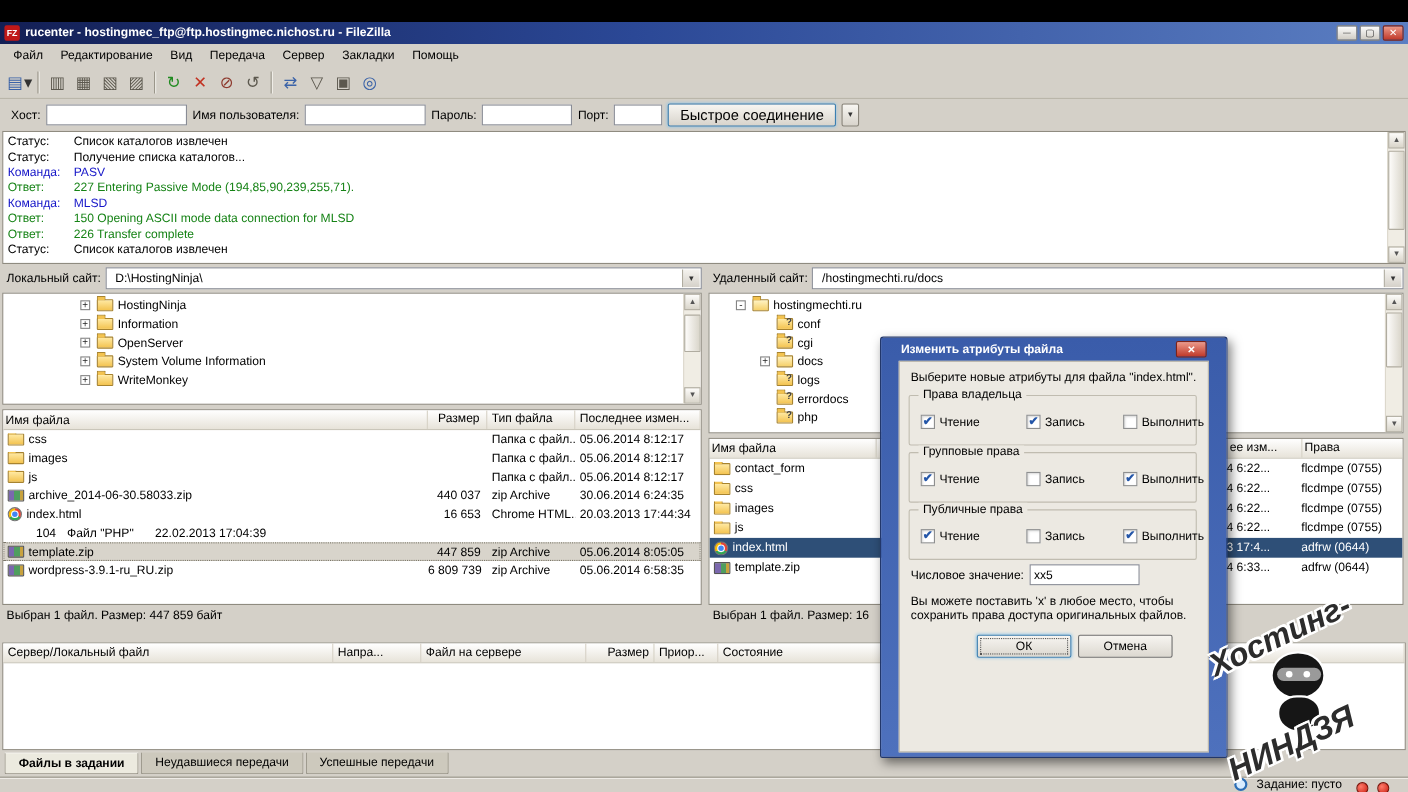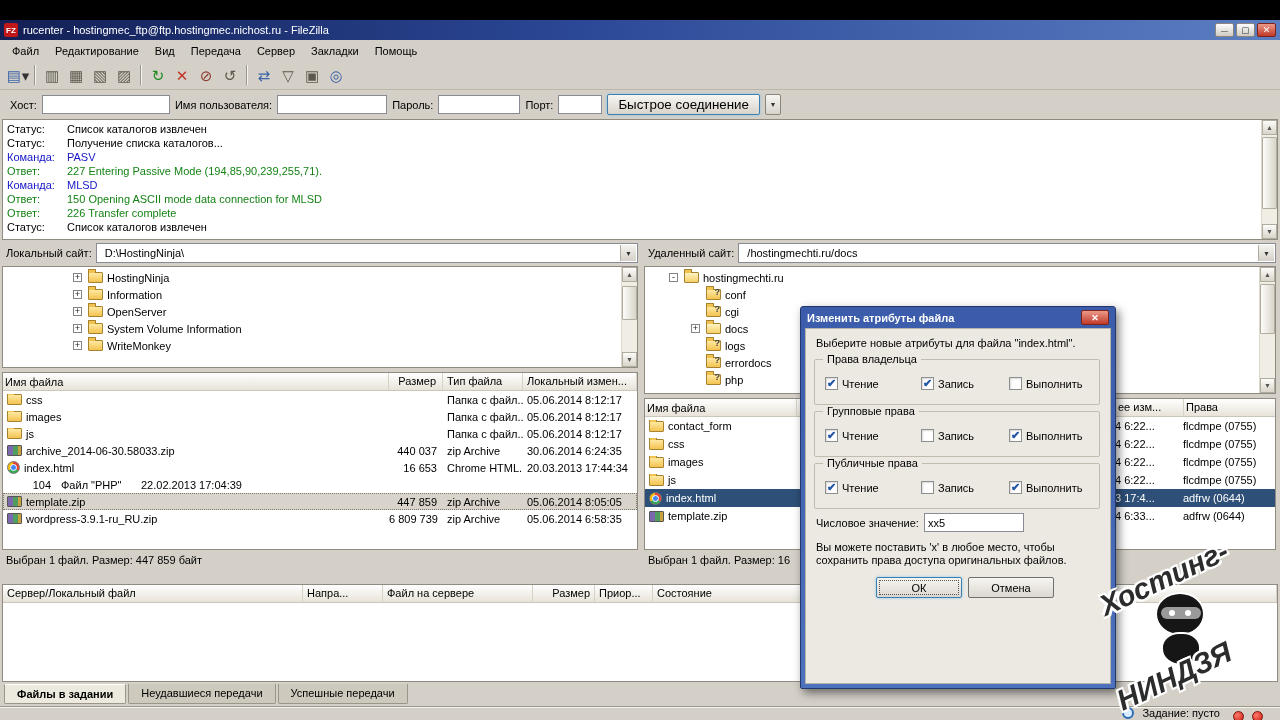--- a/index.html
+++ b/index.html
@@ -7,21 +7,21 @@
   font-family:"Liberation Sans",sans-serif;font-size:11px;color:#000}
 .screen{position:absolute;inset:0;background:#000}
 .window{position:absolute;left:0;top:20px;width:1280px;height:706px;background:#d4d0c8}
 
 
 .titlebar{position:absolute;left:0;top:0;width:100%;height:20px;
   background:linear-gradient(90deg,#131f55,#2b4896 45%,#5b7ec2);
   display:flex;align-items:center;padding:0 4px;color:#fff}
 .app-icon{width:14px;height:14px;background:#c01818;color:#fff;font-size:8px;font-weight:bold;
   display:flex;align-items:center;justify-content:center;border-radius:2px;margin-right:5px;flex:none}
-.title-text{font-size:11px;font-weight:normal;flex:1;white-space:nowrap;overflow:hidden}
+.title-text{font-size:11px;font-weight:bold;flex:1;white-space:nowrap;overflow:hidden}
 .win-btns{display:flex;gap:2px}
 .win-btn{width:19px;height:14px;display:flex;align-items:center;justify-content:center;
   background:linear-gradient(#fdfdfd,#cfcbc3);border:1px solid #8a867c;border-radius:2px;color:#333;font-size:8px}
 .win-btn.min::before{content:"—";font-size:7px}
 .win-btn.max::before{content:"▢";font-size:9px}
 .win-btn.close{background:linear-gradient(#ec9a8a,#c0392a);border-color:#7e2318;color:#fff}
 .win-btn.close::before{content:"✕";font-size:9px}
 
 
 .menubar{position:absolute;left:0;top:20px;width:100%;height:21px;display:flex;align-items:center;padding-left:4px}
@@ -119,21 +119,21 @@
 
 
 .statusbar{position:absolute;left:0;top:686px;width:100%;height:20px;border-top:1px solid #9a968a;box-shadow:inset 0 1px 0 #f6f4ef;
   display:flex;align-items:flex-start;justify-content:flex-end;gap:8px;padding-right:60px}
 .sb-ico{width:12px;height:12px;border-radius:50%;border:2px solid #2a6db5;background:#d8ecff;flex:none}
 .red-dot{position:absolute;width:11px;height:11px;border-radius:50%;background:radial-gradient(circle at 35% 35%,#ff7a6a,#c81e10);border:1px solid #7a130a;top:4px;z-index:70}
 .rd1{right:36px}.rd2{right:17px}
 
 
 .dialog{position:absolute;left:800px;top:306px;width:316px;z-index:40;
-  background:linear-gradient(#3a5caa,#4e71bd);padding:0 4px 4px;border-radius:3px 3px 2px 2px;
+  background:linear-gradient(#3a5caa,#4e71bd);padding:0 16px 4px;border-radius:3px 3px 2px 2px;
   box-shadow:3px 4px 10px rgba(0,0,0,.5);border:1px solid #22376b}
 .dlg-title{height:21px;color:#fff;font-weight:bold;display:flex;align-items:center;padding:0 2px}
 .dlg-close{margin-left:auto;width:28px;height:15px;background:linear-gradient(#ec9a8a,#c0392a);
   border:1px solid #7e2318;border-radius:2px;color:#fff;display:flex;align-items:center;justify-content:center}
 .dlg-close::before{content:"✕";font-size:9px}
 .dlg-body{position:relative;height:356px;background:#ece9e2;border:1px solid #b8b4aa}
 .dlg-intro{position:absolute;left:10px;top:8px;right:8px}
 .group{position:absolute;left:8px;right:10px;height:46px;border:1px solid #c0bcb0;border-radius:2px}
 .grp1{top:30px}.grp2{top:82px}.grp3{top:134px}
 .group-label{position:absolute;left:8px;top:-7px;background:#ece9e2;padding:0 4px}
@@ -306,21 +306,21 @@
               <div class="sb-thumb" style="top:4px;height:34px"></div>
             </div>
         <div class="sb-btn down"></div>
       </div>
     </div>
     <div class="listbox lb-local">
       <div class="lheader">
         <div class="hcell c-name">Имя файла</div>
         <div class="hcell c-size">Размер</div>
         <div class="hcell c-type">Тип файла</div>
-        <div class="hcell c-date">Локальный измен...</div>
+        <div class="hcell c-date">Последнее измен...</div>
       </div>
       <div class="lrow">
             <span class="c-name">
               <span class="fi fi-folder"></span>
               <span>css</span>
             </span>
             <span class="c-size"></span>
             <span class="c-type">Папка с файл...</span>
             <span class="c-date">05.06.2014 8:12:17</span>
           </div>

